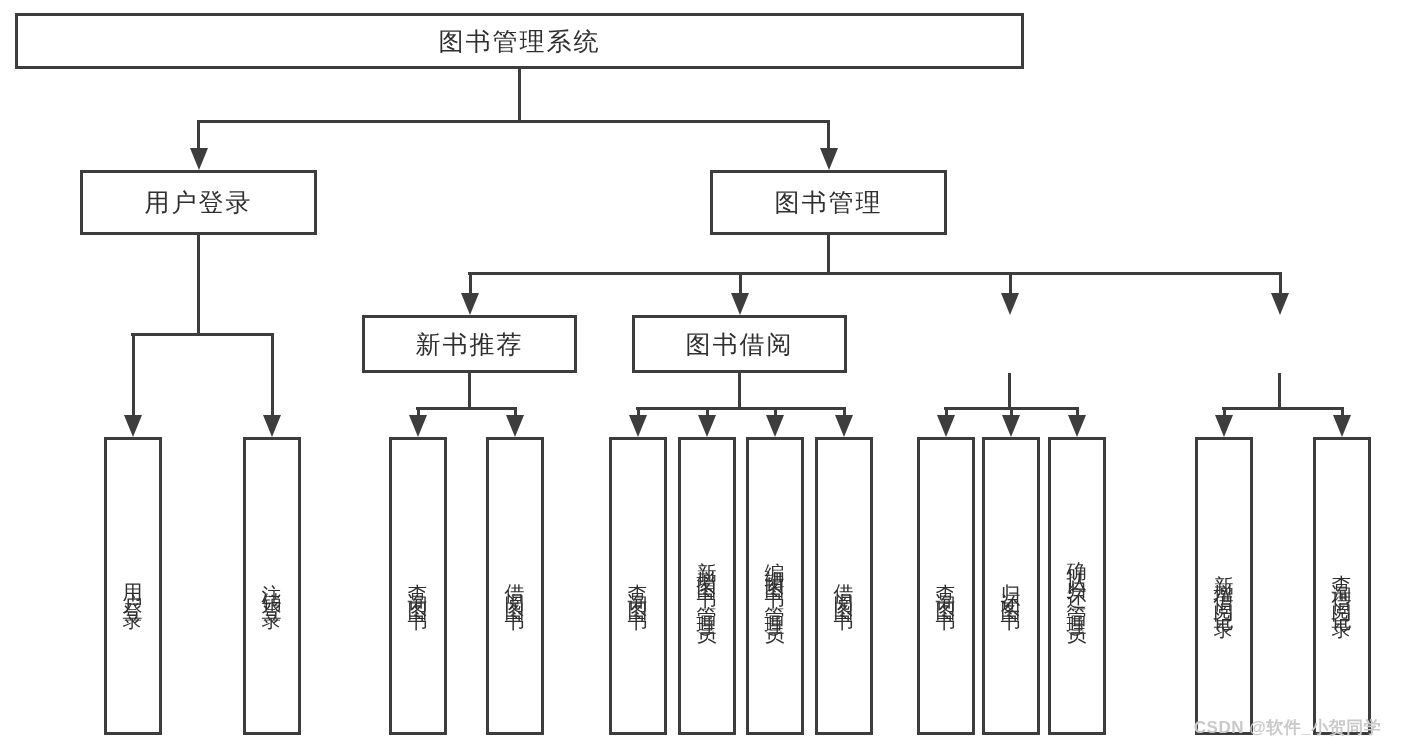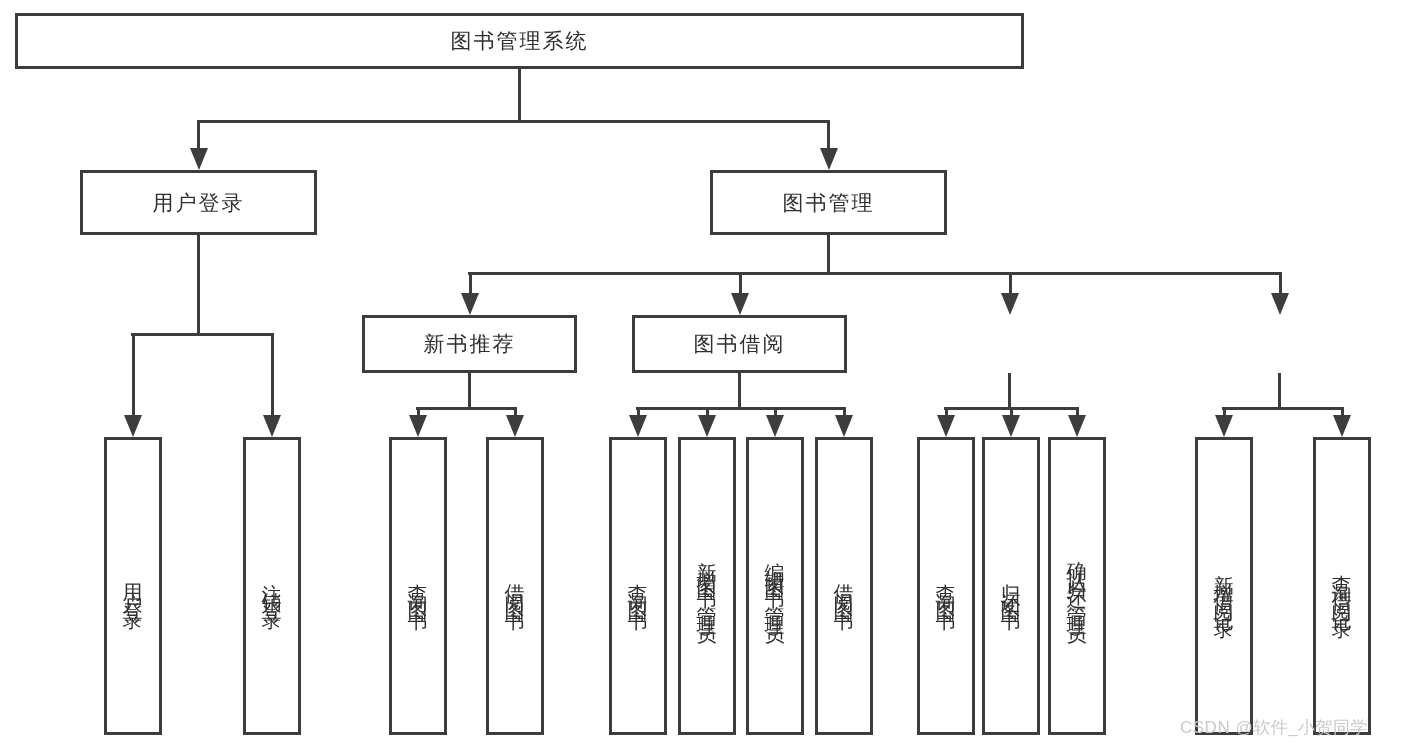--- a/index.html
+++ b/index.html
@@ -11,44 +11,45 @@
     overflow:hidden;
   }
   .box{
     position:absolute;
     box-sizing:border-box;
     border:3px solid var(--line,#3d3d3d);
     background:#ffffff;
     display:flex;align-items:center;justify-content:center;
     color:var(--text,#2f2f2f);
   }
-  .hbox span{font-size:21px;letter-spacing:2px;white-space:nowrap;}
+  .hbox span{font-size:25px;letter-spacing:2px;white-space:nowrap;}
   .leaf span{
     writing-mode:vertical-rl;
     text-orientation:mixed;
     font-size:20px;
     letter-spacing:9px;
     line-height:1;
     white-space:nowrap;
   }
   .vline,.hline{position:absolute;background:var(--line,#3d3d3d);}
   .arrow{
     position:absolute;width:0;height:0;
     border-left:9px solid transparent;
     border-right:9px solid transparent;
     border-top:22px solid var(--line,#3d3d3d);
   }
   .watermark{
     position:absolute;
     left:1180px;top:716px;width:215px;
-    text-align:left;
+    text-align:center;
     color:var(--wm,#c9c9c9);
     font-size:17px;
     letter-spacing:0.5px;
     white-space:nowrap;
+    font-weight:bold;
   }
 </style>
 </head>
 <body>
 
 <div class="canvas">
 
   <div class="vline" style="left:518px;top:69px;width:3px;height:54px"></div>
   <div class="hline" style="left:197px;top:120px;width:633px;height:3px"></div>
   <div class="vline" style="left:197px;top:120px;width:3px;height:30px"></div>

